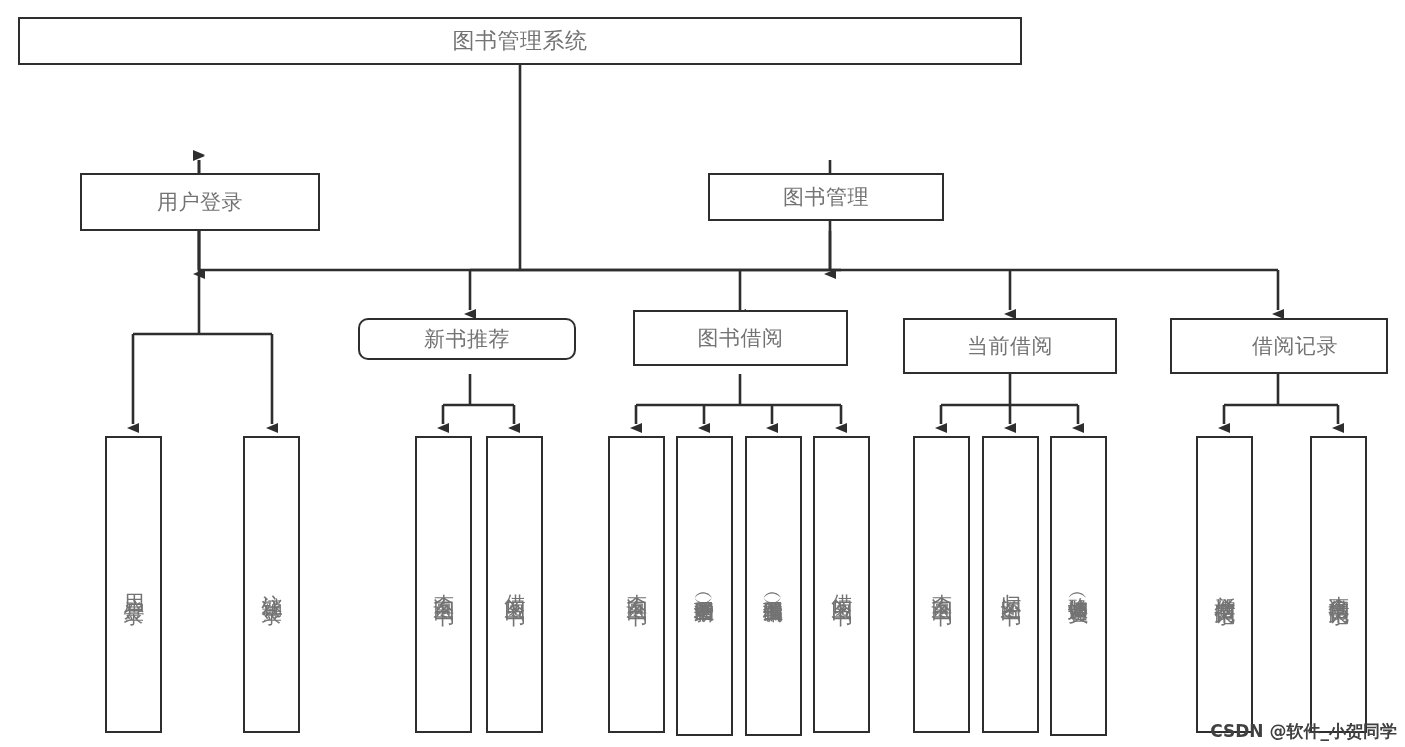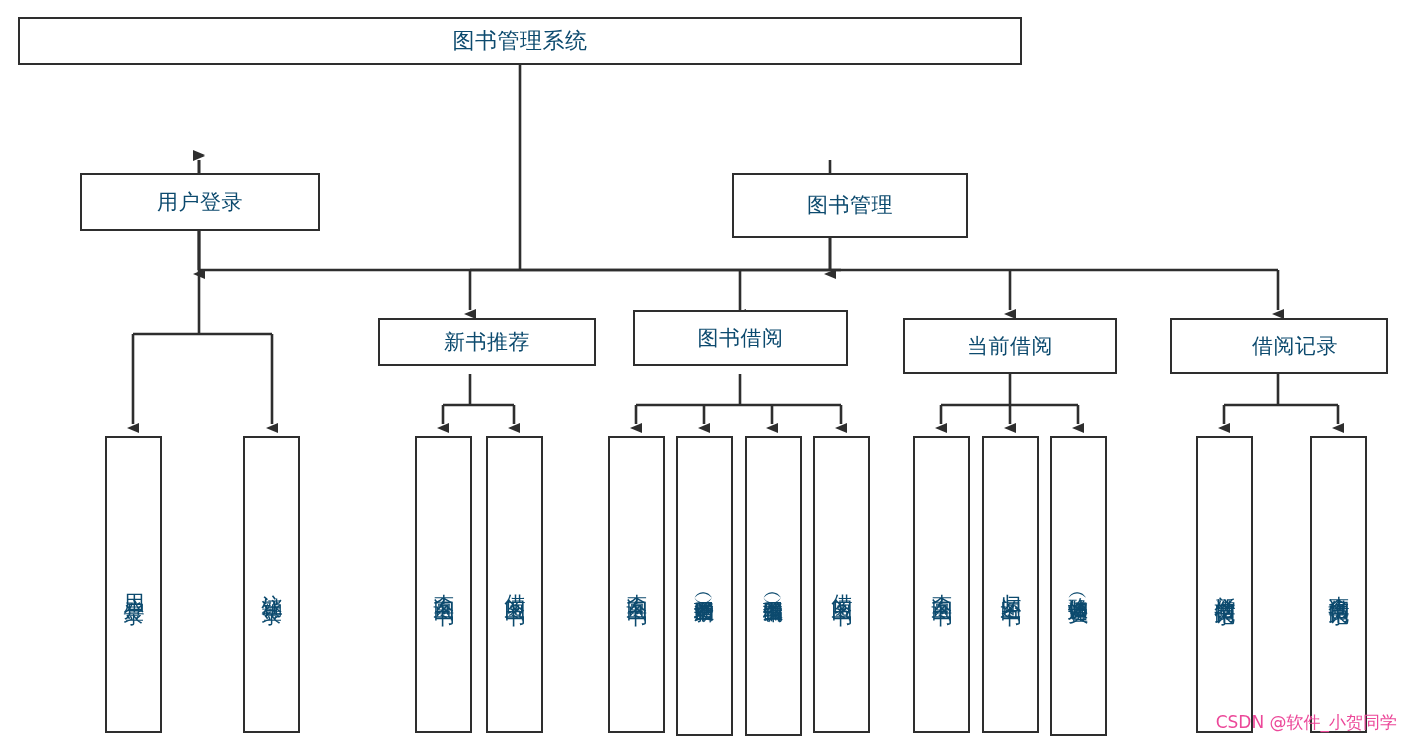--- a/index.html
+++ b/index.html
@@ -26,21 +26,21 @@
     position: absolute;
     box-sizing: border-box;
     border: 2px solid #2e2e2e;
     background: #ffffff;
     display: flex;
     align-items: center;
     justify-content: center;
     overflow: hidden;
   }
   .node .label {
-    color: #0c4a6e;
+    color: #737373;
     text-align: center;
     line-height: 1.0;
     white-space: nowrap;
   }
   .node.horizontal .label {
     font-size: 21px;
     letter-spacing: 0.5px;
   }
   .node.vertical .label {
     writing-mode: vertical-rl;
@@ -48,25 +48,26 @@
     font-size: 21px;
     letter-spacing: 4px;
     line-height: 1.0;
   }
   .node.root .label {
     font-size: 22px;
   }
   .watermark {
     position: absolute;
     right: 8px;
-    bottom: 13px;
+    bottom: 4px;
     font-size: 17px;
-    color: #ec4899;
+    color: #404040;
     white-space: nowrap;
     font-family: "DejaVu Sans", "Liberation Sans", sans-serif;
+    font-weight: bold;
   }
 </style>
 </head>
 <body>
 
 <div id="canvas">
 
   <svg id="edges" viewBox="0 0 1405 747" xmlns="http://www.w3.org/2000/svg">
     <defs>
       <marker id="arrow" markerWidth="10" markerHeight="12" refX="1" refY="6" orient="auto" markerUnits="userSpaceOnUse">
@@ -148,25 +149,25 @@
   </svg>
 
   <div class="node horizontal root" style="left:18px; top:17px; width:1004px; height:48px;">
     <span class="label">图书管理系统</span>
   </div>
 
   <div class="node horizontal" style="left:80px; top:173px; width:240px; height:58px;">
     <span class="label">用户登录</span>
   </div>
 
-  <div class="node horizontal" style="left:732px; top:173px; width:236px; height:65px;">
+  <div class="node horizontal" style="left:708px; top:173px; width:236px; height:48px;">
     <span class="label">图书管理</span>
   </div>
 
-  <div class="node horizontal" style="left:378px; top:318px; width:218px; height:48px;">
+  <div class="node horizontal" style="left:358px; top:318px; width:218px; height:42px;border-radius:10px;">
     <span class="label">新书推荐</span>
   </div>
 
   <div class="node horizontal" style="left:633px; top:310px; width:215px; height:56px;">
     <span class="label">图书借阅</span>
   </div>
 
   <div class="node horizontal" style="left:903px; top:318px; width:214px; height:56px;">
     <span class="label">当前借阅</span>
   </div>

